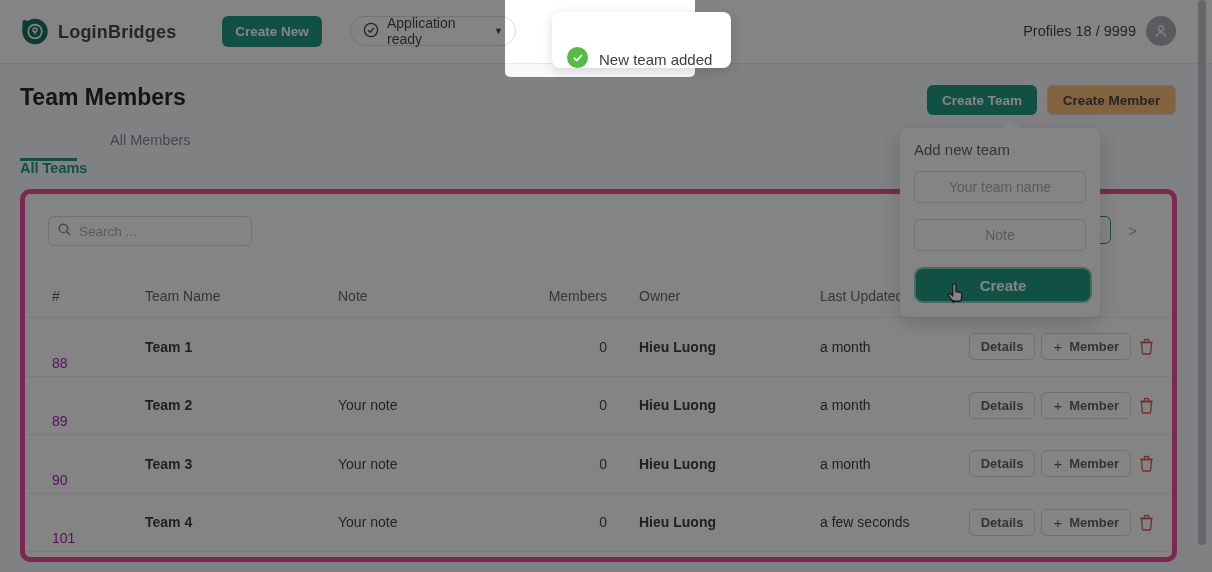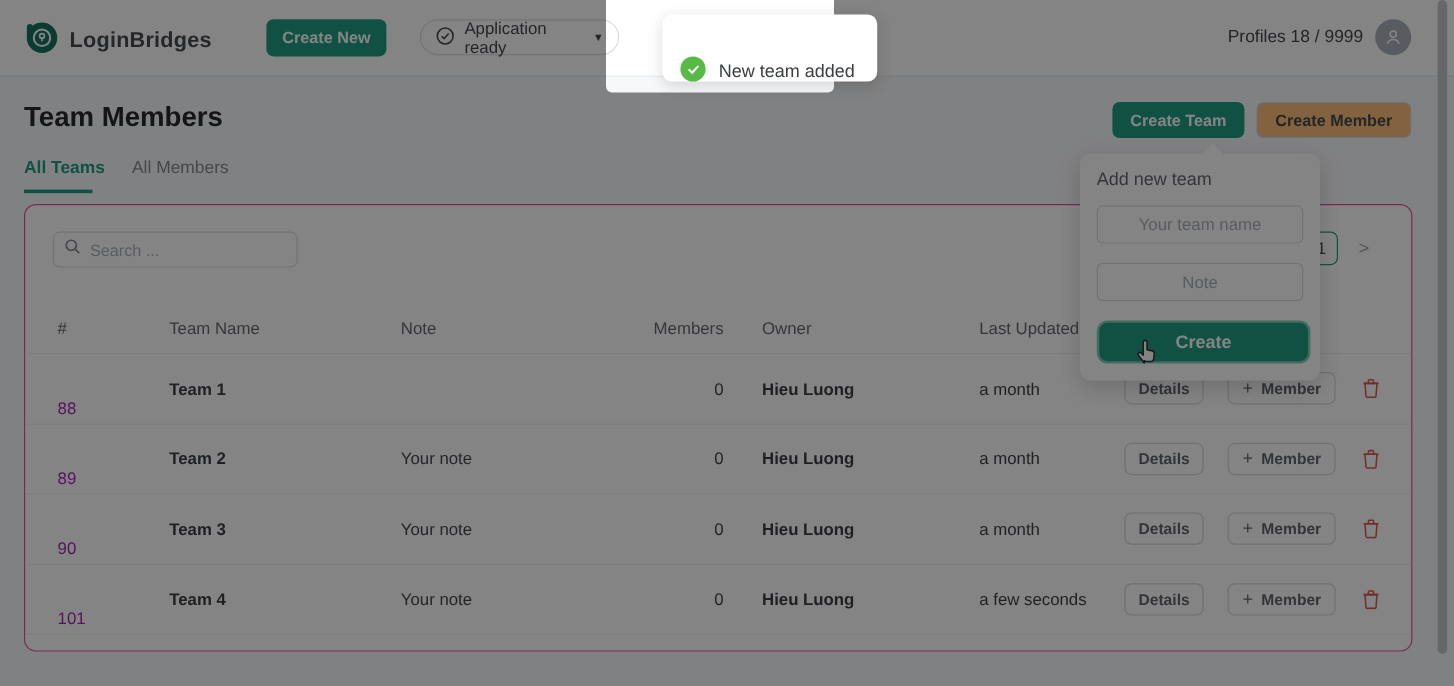--- a/index.html
+++ b/index.html
@@ -18,51 +18,51 @@
     background:#fff;border:1px solid #dadce0;border-radius:16px;display:flex;align-items:center;
     gap:8px;padding:0 12px;font-size:14px;color:#3c4043;cursor:pointer;}
   .caret{font-size:9px;color:#3c4043;margin-left:4px;}
   .profiles{position:absolute;right:76px;top:23px;font-size:14.5px;color:#3c4043;}
   .avatar{position:absolute;left:1146px;top:16px;width:30px;height:30px;border-radius:50%;
     background:#a7adb4;display:flex;align-items:center;justify-content:center;}
 
   
   .page-title{position:absolute;left:20px;top:84px;font-size:23px;font-weight:700;color:#202124;z-index:1;}
   .tab{position:absolute;top:132px;font-size:14.5px;cursor:pointer;z-index:1;}
-  .tab.active{left:20px;color:var(--accent);font-weight:700;}
+  .tab.active{left:20px;color:var(--accent);font-weight:700;margin-top:28px;}
   .tab.inactive{left:110px;color:#80868b;}
   .tab-underline{position:absolute;left:20px;top:158px;width:57px;height:3px;background:var(--accent);z-index:1;}
   .create-team{position:absolute;left:927px;top:85px;width:110px;height:30px;z-index:1;}
   .create-member{position:absolute;left:1047px;top:85px;width:129px;height:30px;background:#fdba74;
     border:1px solid #d3d6da;border-radius:6px;color:#3c4043;font-weight:700;font-size:13.5px;
     font-family:inherit;cursor:pointer;z-index:1;}
 
   
-  .card{position:absolute;left:20px;top:170px;width:1157px;height:373px;box-sizing:border-box;
-    background:#fff;border:1px solid #ec4899;border-radius:10px;z-index:1;}
+  .card{position:absolute;left:20px;top:189px;width:1157px;height:373px;box-sizing:border-box;
+    background:#fff;border:5px solid #ec4899;border-radius:10px;z-index:1;}
   .search{position:absolute;left:23px;top:22px;width:204px;height:30px;box-sizing:border-box;
     border:1px solid #d8dbde;border-radius:6px;display:flex;align-items:center;padding:0 9px;gap:6px;background:#fff;}
   .search input{border:none;outline:none;width:100%;font-family:inherit;font-size:13.5px;color:#3c4043;background:transparent;}
   .search input::placeholder{color:#a7adb3;}
   .pagination{position:absolute;top:22px;right:33px;display:flex;align-items:center;gap:15px;}
   .page-chev{background:none;border:none;color:#9aa0a6;font-size:15px;font-family:inherit;cursor:pointer;padding:2px;}
   .page-num{width:28px;height:28px;box-sizing:border-box;border:1px solid var(--accent);border-radius:6px;
     background:#fff;color:#3c4043;font-size:14px;font-family:inherit;cursor:pointer;}
   .tablewrap{position:absolute;left:0;top:80px;right:0;}
   .trow,.thead{display:grid;grid-template-columns:93px 193px 207px 62px 213px 153px 183px;
     align-items:center;padding:0 22px 0 27px;}
   .thead{height:43px;font-size:14px;color:#5f6368;}
   .trow{height:57.5px;border-top:1px solid #eff1f3;font-size:14px;}
   .endline{border-top:1px solid #eff1f3;height:0;}
   .col-members{text-align:right;}
   .col-owner{padding-left:32px;}
   .c.id{color:#a21caf;margin-top:32px;}
   .c.name,.c.owner{font-weight:700;color:#33373a;}
   .c.updated{color:#33373a;}
-  .c.actions{display:flex;align-items:center;justify-content:flex-end;gap:20px;}
+  .c.actions{display:flex;align-items:center;justify-content:flex-end;gap:6px;}
   .btn-sm{height:27px;box-sizing:border-box;background:#fff;border:1px solid #d3d6da;border-radius:6px;
     padding:0 11px;font-family:inherit;font-size:13px;font-weight:700;color:#5a5f63;cursor:pointer;
     display:flex;align-items:center;gap:7px;}
   .plus{font-size:15px;font-weight:400;color:#5a5f63;line-height:1;}
   .iconbtn{background:none;border:none;padding:2px;cursor:pointer;display:flex;align-items:center;}
 
   
   .popover{position:absolute;left:900px;top:128px;width:200px;box-sizing:border-box;background:#fff;
     border-radius:9px;box-shadow:0 6px 20px rgba(0,0,0,.18);padding:13px 14px 14px;z-index:10;}
   .popover:before{content:"";position:absolute;top:-6px;left:104px;width:13px;height:13px;background:#fff;

